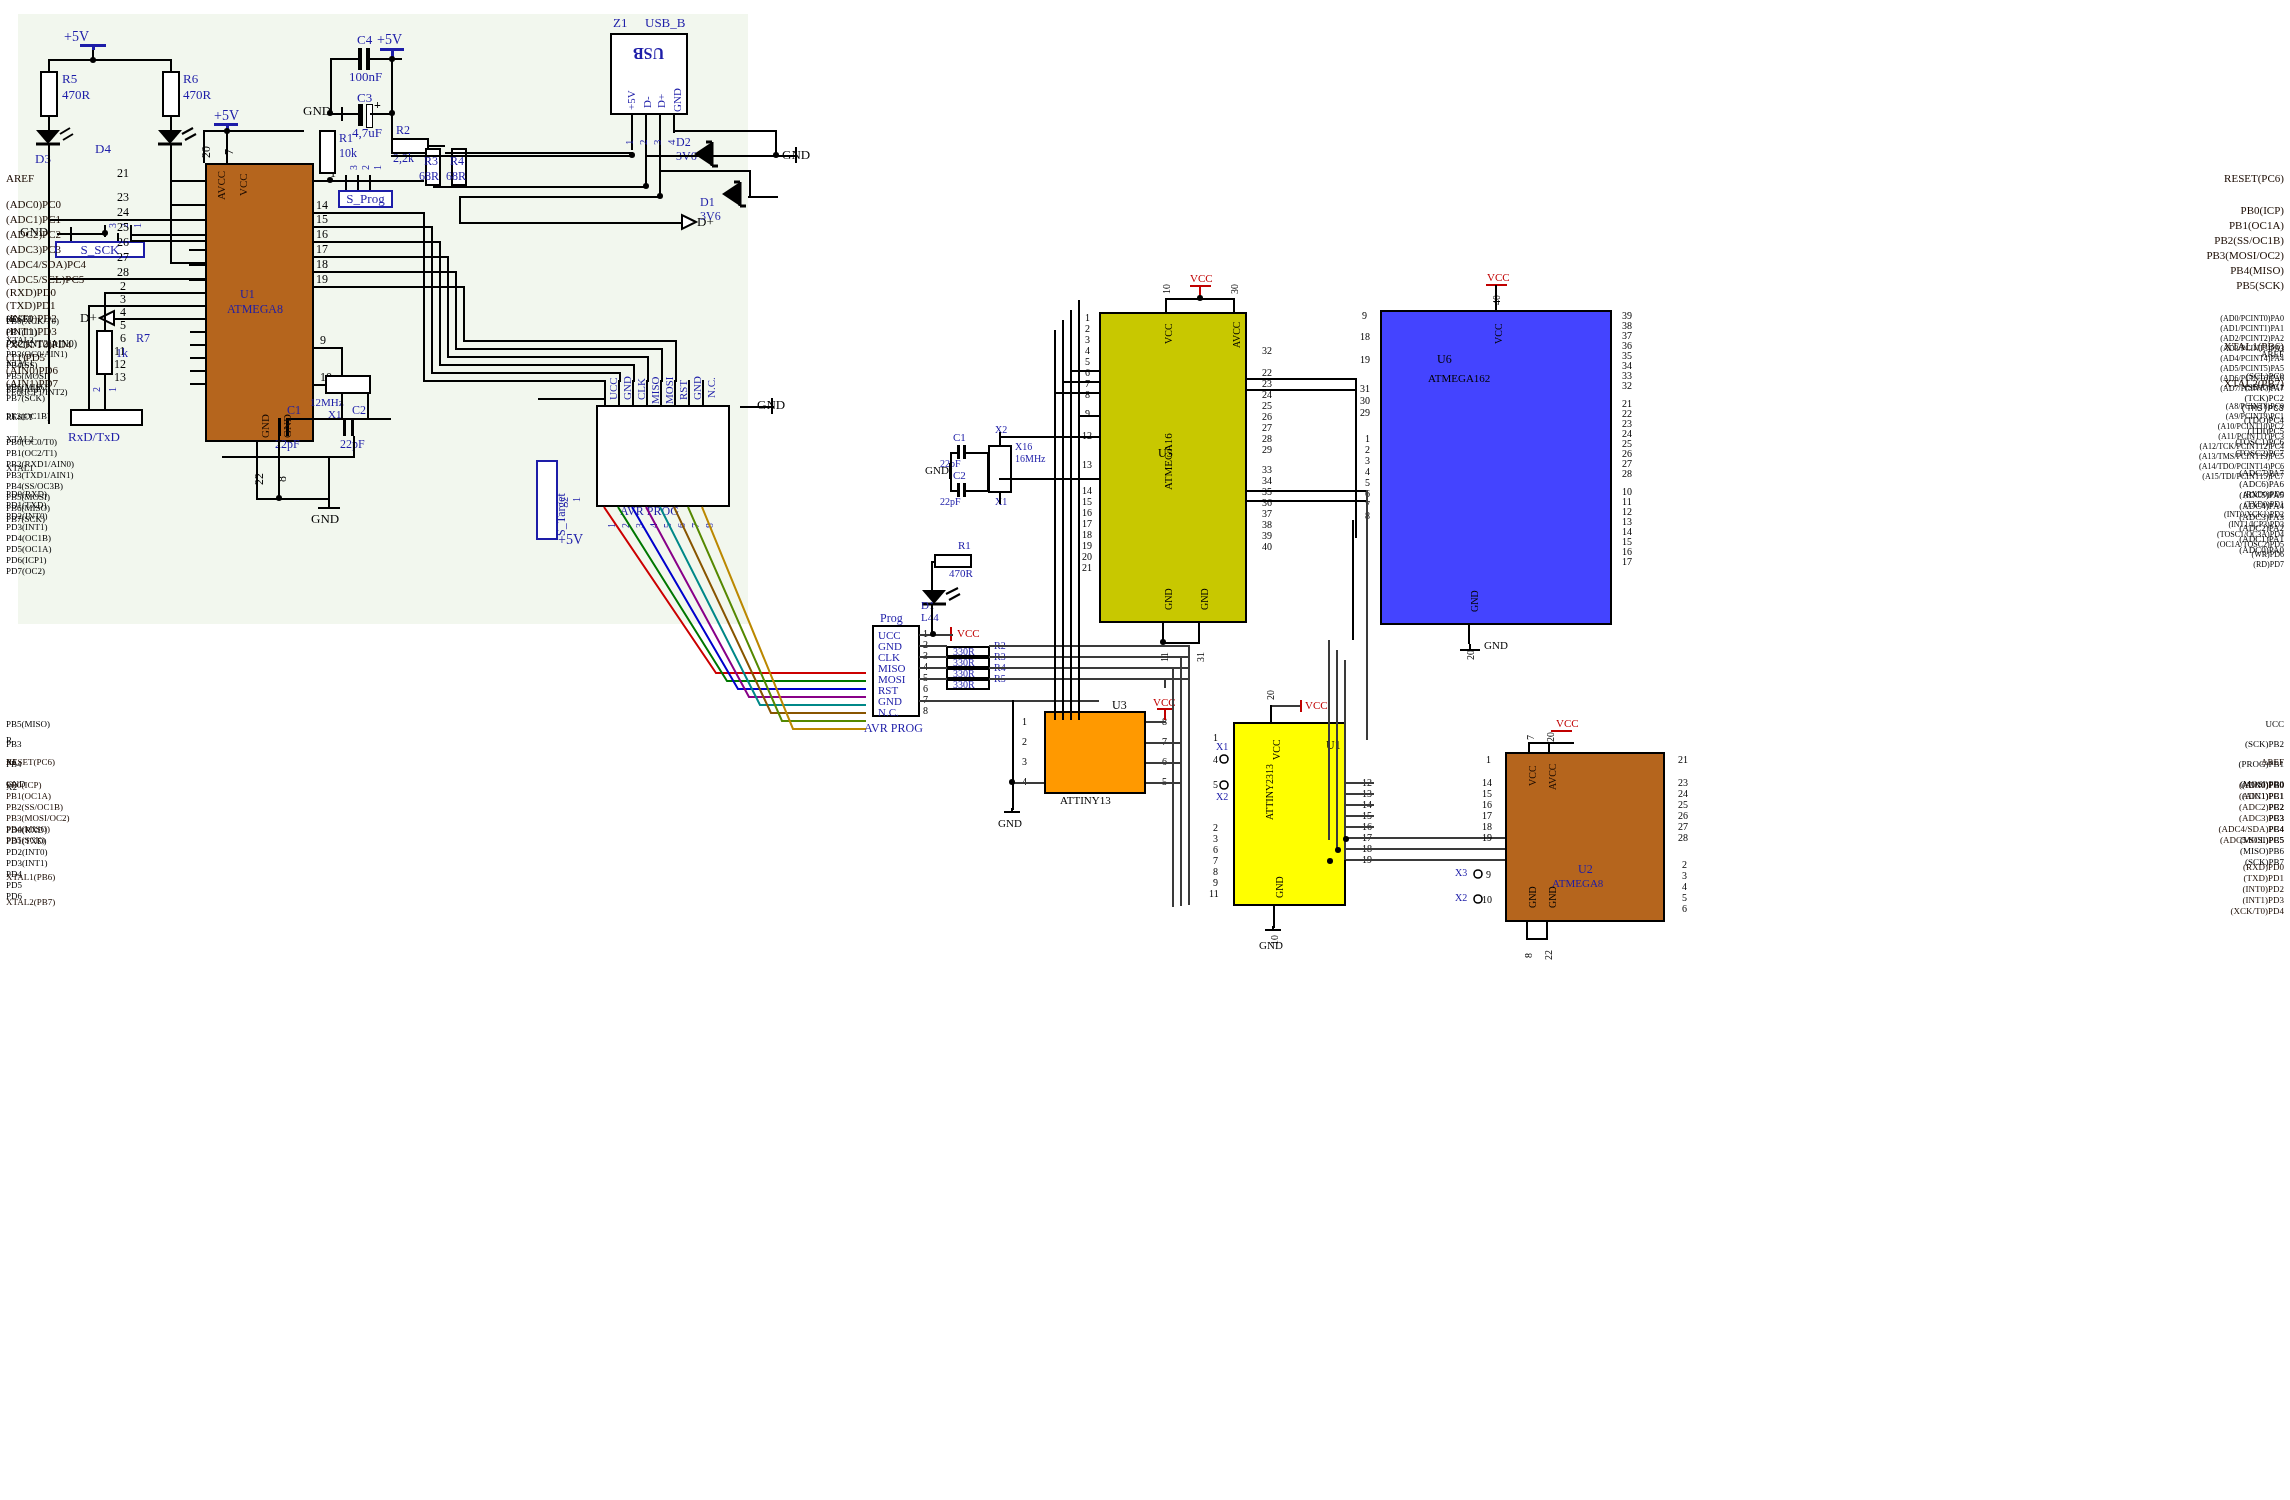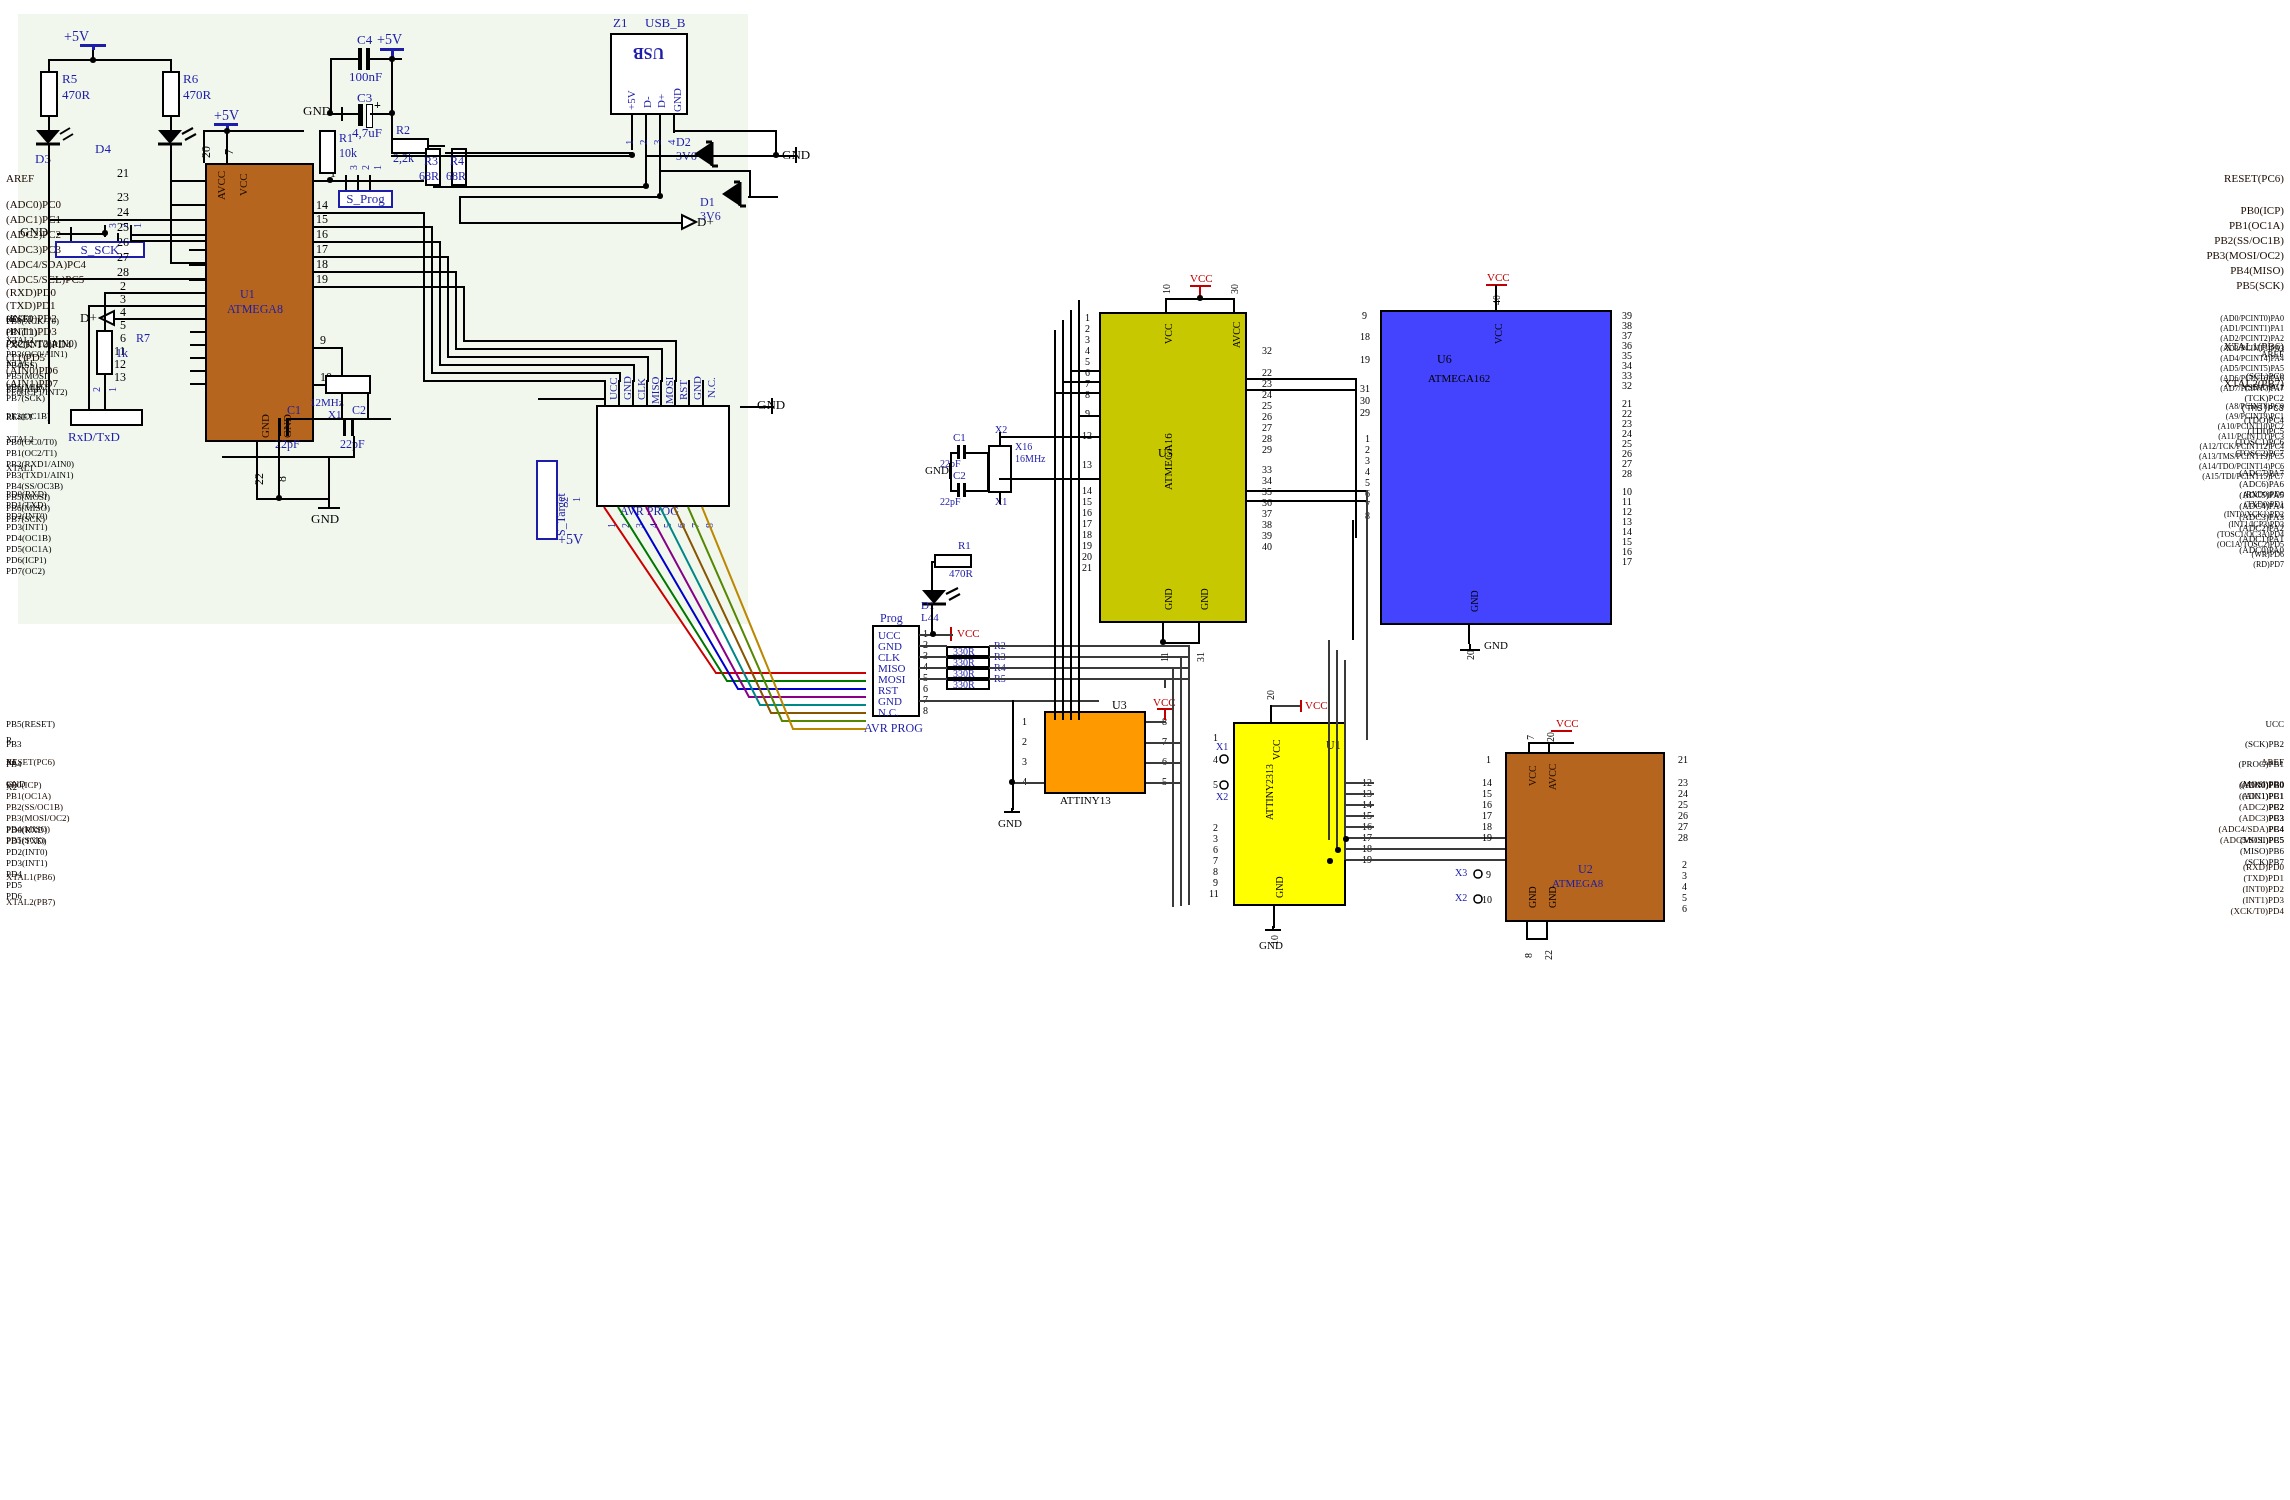--- a/index.html
+++ b/index.html
@@ -768,21 +768,21 @@
   <div class="lbl t10 black rot" style="left:1466px;top:660px;">20</div>
   <svg style="left:1458px;top:644px;width:24px;height:18px;">
     <line x1="12" y1="0" x2="12" y2="6" stroke="#000" stroke-width="2"></line>
     <line x1="2" y1="6" x2="22" y2="6" stroke="#000" stroke-width="2"></line>
   </svg>
   <div class="lbl t11 black" style="left:1484px;top:640px;">GND</div>
 
   <div class="chip orange" style="left:1044px;top:711px;width:102px;height:83px;"></div>
   <div class="chipname dark" style="left:1112px;top:698px;">U3</div>
   <div class="lbl t11 black" style="left:1060px;top:795px;">ATTINY13</div>
-  <div class="pinLb" style="top:719px;font-size:9px;">PB5(RESET)</div>
+  <div class="pinLb" style="top:719px;font-size:9px;">PB5(MISO)</div>
   <div class="pinLb" style="top:739px;font-size:9px;">PB3</div>
   <div class="pinLb" style="top:759px;font-size:9px;">PB4</div>
   <div class="pinLb" style="top:779px;font-size:9px;">GND</div>
   <div class="pinRb" style="top:719px;font-size:9px;">UCC</div>
   <div class="pinRb" style="top:739px;font-size:9px;">(SCK)PB2</div>
   <div class="pinRb" style="top:759px;font-size:9px;">(PROG)PB1</div>
   <div class="pinRb" style="top:779px;font-size:9px;">(MOSI)PB0</div>
   <div class="lbl t10 black" style="left:1022px;top:717px;">1</div>
   <div class="lbl t10 black" style="left:1022px;top:737px;">2</div>
   <div class="lbl t10 black" style="left:1022px;top:757px;">3</div>

